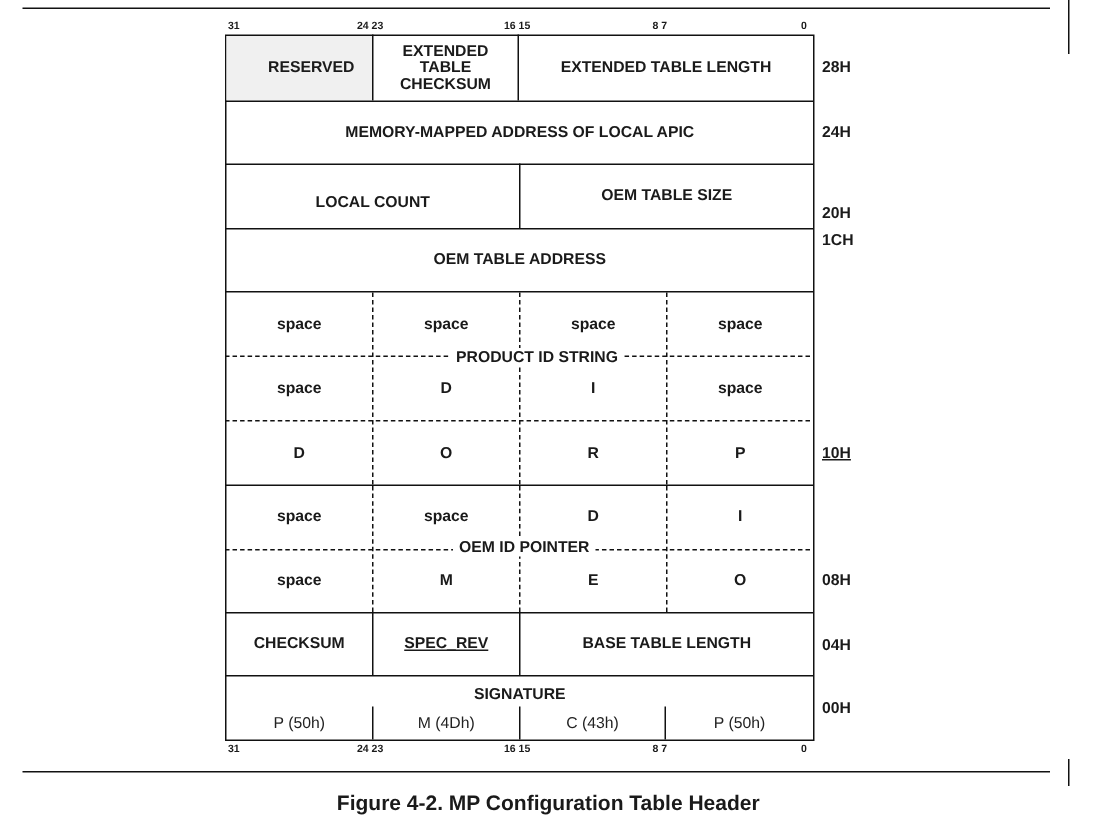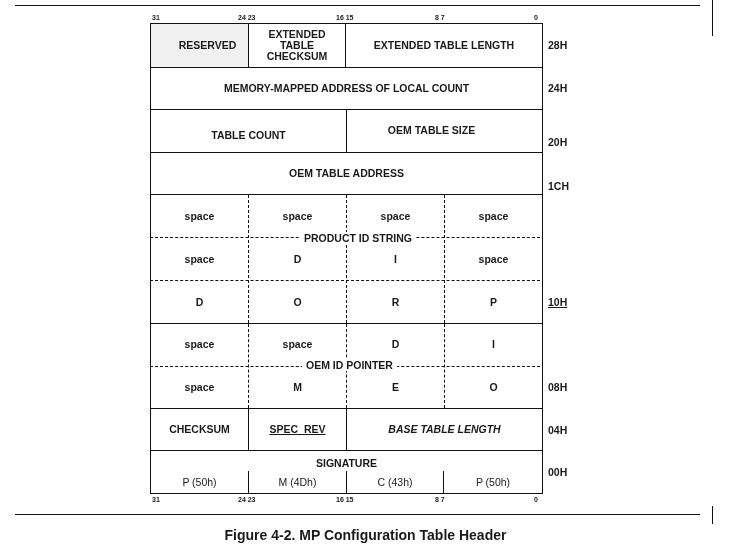--- a/index.html
+++ b/index.html
@@ -37,32 +37,32 @@
 
 <div class="abs" style="left:151px;top:24px;width:97px;height:43px;background:#f0f0f0;"></div>
 <div class="cell" style="left:151px;top:24px;width:113px;height:43px;border-radius:20px;">RESERVED</div>
 <div class="vline" style="left:248px;top:23px;height:44px;"></div>
 <div class="cell" style="left:249px;top:24px;width:96px;height:43px;padding:0 10px;box-sizing:border-box;">EXTENDED TABLE CHECKSUM</div>
 <div class="vline" style="left:345px;top:23px;height:44px;"></div>
 <div class="cell" style="left:346px;top:24px;width:196px;height:43px;">EXTENDED TABLE LENGTH</div>
 <div class="off" style="top:39px;">28H</div>
 <div class="hline" style="left:150px;top:67px;width:392px;"></div>
 
-<div class="cell" style="left:151px;top:68px;width:391px;height:41px;">MEMORY-MAPPED ADDRESS OF LOCAL COUNT</div>
+<div class="cell" style="left:151px;top:68px;width:391px;height:41px;">MEMORY-MAPPED ADDRESS OF LOCAL APIC</div>
 <div class="off" style="top:82px;">24H</div>
 <div class="hline" style="left:150px;top:109px;width:392px;"></div>
 
-<div class="cell" style="left:151px;top:118px;width:195px;height:34px;">TABLE COUNT</div>
+<div class="cell" style="left:151px;top:118px;width:195px;height:34px;">LOCAL COUNT</div>
 <div class="vline" style="left:346px;top:109px;height:43px;"></div>
-<div class="cell" style="left:334px;top:110px;width:195px;height:40px;">OEM TABLE SIZE</div>
+<div class="cell" style="left:347px;top:110px;width:195px;height:40px;">OEM TABLE SIZE</div>
 <div class="off" style="top:136px;">20H</div>
 <div class="hline" style="left:150px;top:152px;width:392px;"></div>
 
 <div class="cell" style="left:151px;top:153px;width:391px;height:41px;">OEM TABLE ADDRESS</div>
-<div class="off" style="top:180px;">1CH</div>
+<div class="off" style="top:154px;">1CH</div>
 <div class="hline" style="left:150px;top:194px;width:392px;"></div>
 
 <div class="dashv" style="left:248px;top:195px;height:128px;"></div>
 <div class="dashv" style="left:346px;top:195px;height:128px;"></div>
 <div class="dashv" style="left:444px;top:195px;height:128px;"></div>
 
 <div class="cell" style="left:151px;top:208px;width:97px;height:16px;">space</div>
 <div class="cell" style="left:249px;top:208px;width:97px;height:16px;">space</div>
 <div class="cell" style="left:347px;top:208px;width:97px;height:16px;">space</div>
 <div class="cell" style="left:445px;top:208px;width:97px;height:16px;">space</div>
@@ -102,21 +102,21 @@
 <div class="cell" style="left:347px;top:379px;width:97px;height:16px;">E</div>
 <div class="cell" style="left:445px;top:379px;width:97px;height:16px;">O</div>
 <div class="off" style="top:381px;">08H</div>
 
 <div class="hline" style="left:150px;top:408px;width:392px;"></div>
 
 <div class="cell" style="left:151px;top:409px;width:97px;height:41px;">CHECKSUM</div>
 <div class="vline" style="left:248px;top:408px;height:42px;"></div>
 <div class="cell" style="left:249px;top:409px;width:97px;height:41px;text-decoration:underline;">SPEC_REV</div>
 <div class="vline" style="left:346px;top:408px;height:42px;"></div>
-<div class="cell" style="left:347px;top:409px;width:195px;height:41px;font-style:italic;">BASE TABLE LENGTH</div>
+<div class="cell" style="left:347px;top:409px;width:195px;height:41px;">BASE TABLE LENGTH</div>
 <div class="off" style="top:424px;">04H</div>
 <div class="hline" style="left:150px;top:450px;width:392px;"></div>
 
 <div class="cell" style="left:151px;top:456px;width:391px;height:14px;">SIGNATURE</div>
 <div class="vline" style="left:248px;top:471px;height:22px;"></div>
 <div class="vline" style="left:346px;top:471px;height:22px;"></div>
 <div class="vline" style="left:443px;top:471px;height:22px;"></div>
 <div class="cell" style="left:151px;top:475px;width:97px;height:14px;font-weight:normal;color:#222;">P (50h)</div>
 <div class="cell" style="left:249px;top:475px;width:97px;height:14px;font-weight:normal;color:#222;">M (4Dh)</div>
 <div class="cell" style="left:347px;top:475px;width:96px;height:14px;font-weight:normal;color:#222;">C (43h)</div>

